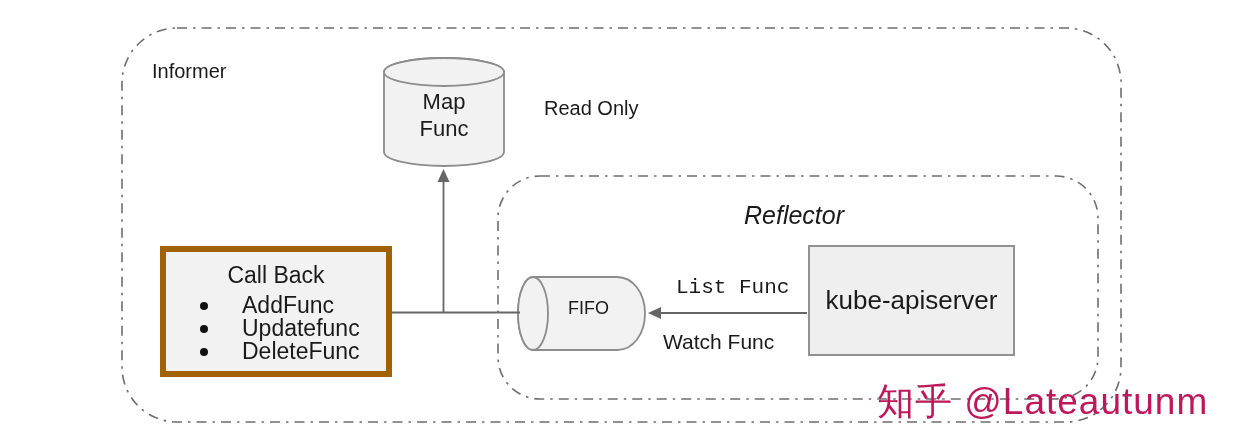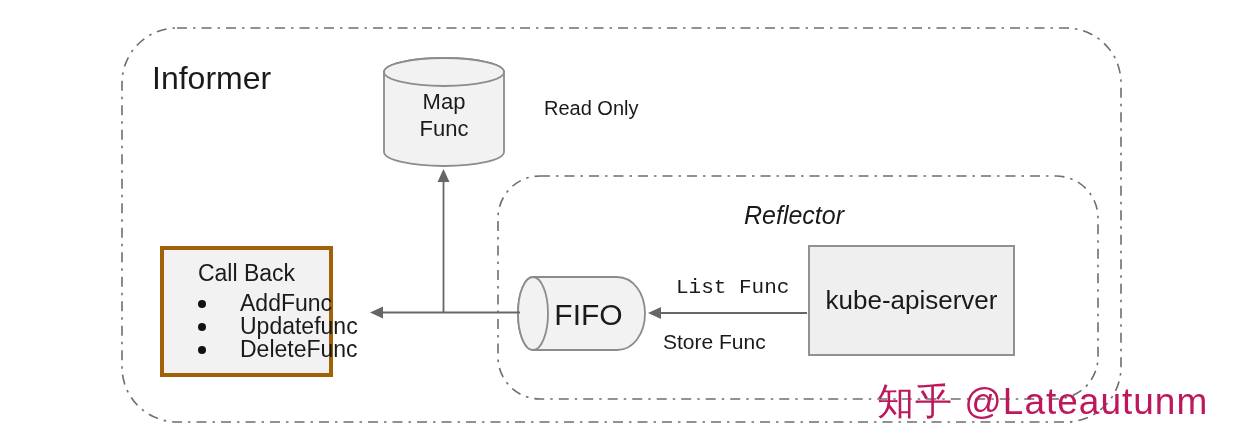--- a/index.html
+++ b/index.html
@@ -12,43 +12,43 @@
     position: relative;
     width: 1240px;
     height: 447px;
     background: #ffffff;
     overflow: hidden;
   }
   .stage svg { position: absolute; left: 0; top: 0; }
 
   .abs { position: absolute; white-space: nowrap; }
 
-  .lbl-informer  { left: 152px; top: 60px;  font-size: 32px; }
+  .lbl-informer  { left: 152px; top: 60px;  font-size: 20px; }
   .lbl-readonly  { left: 544px; top: 97px;  font-size: 20px; }
   .lbl-reflector { left: 744px; top: 201px; font-size: 25px; font-style: italic; }
 
   .map-store-label {
     left: 384px; top: 88px; width: 120px;
     text-align: center; font-size: 22px; line-height: 27px;
     white-space: pre-line;
   }
 
   .lbl-fifo {
     left: 541px; top: 298px; width: 95px;
-    text-align: center; font-size: 30px;
+    text-align: center; font-size: 18px;
   }
 
   .lbl-listfunc  { left: 676px; top: 276px; font-size: 21px; font-family: Liberation Mono, monospace; }
   .lbl-watchfunc { left: 663px; top: 330px; font-size: 21px; }
 
   .callback-box {
     position: absolute;
-    left: 160px; top: 246px; width: 173px; height: 131px;
+    left: 160px; top: 246px; width: 232px; height: 131px;
     background: #f2f2f2;
-    border: 4px solid #a16207;
+    border: 6px solid #a16207;
   }
   .callback-title {
     margin-top: 10px;
     text-align: center;
     font-size: 23px;
   }
   .callback-list {
     list-style: none;
     margin-top: 5px;
   }
@@ -135,17 +135,17 @@
     </ul>
   </div>
 
   <div class="abs lbl-fifo">FIFO</div>
 
   <div class="kube-box">
     <span>kube-apiserver</span>
   </div>
 
   <div class="abs lbl-listfunc">List Func</div>
-  <div class="abs lbl-watchfunc">Store Func</div>
+  <div class="abs lbl-watchfunc">Watch Func</div>
 
   <div class="abs watermark">知乎 @Lateautunm</div>
 
 </div>
 
 </body></html>

